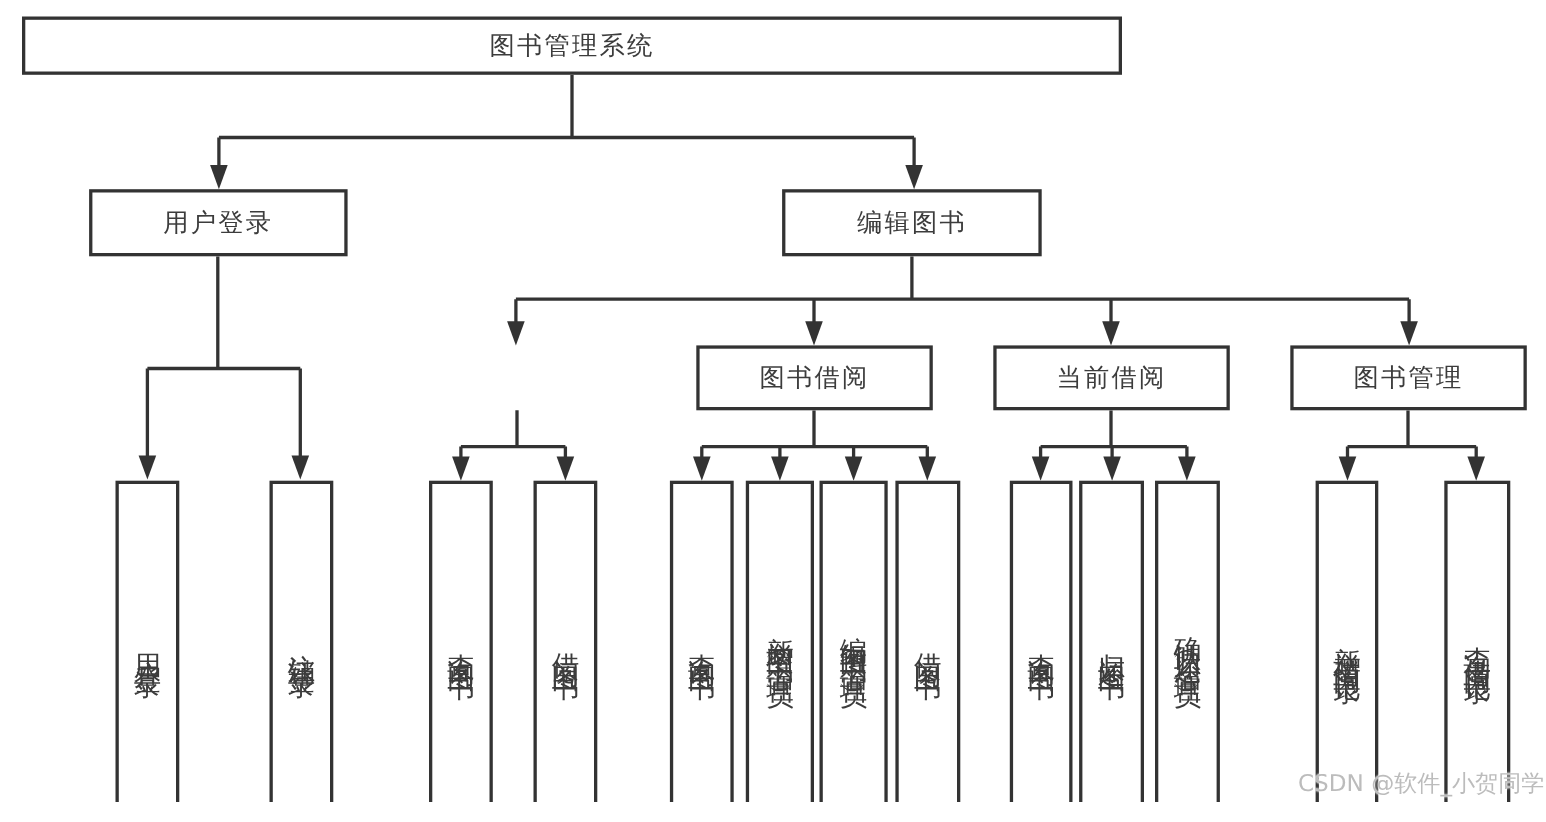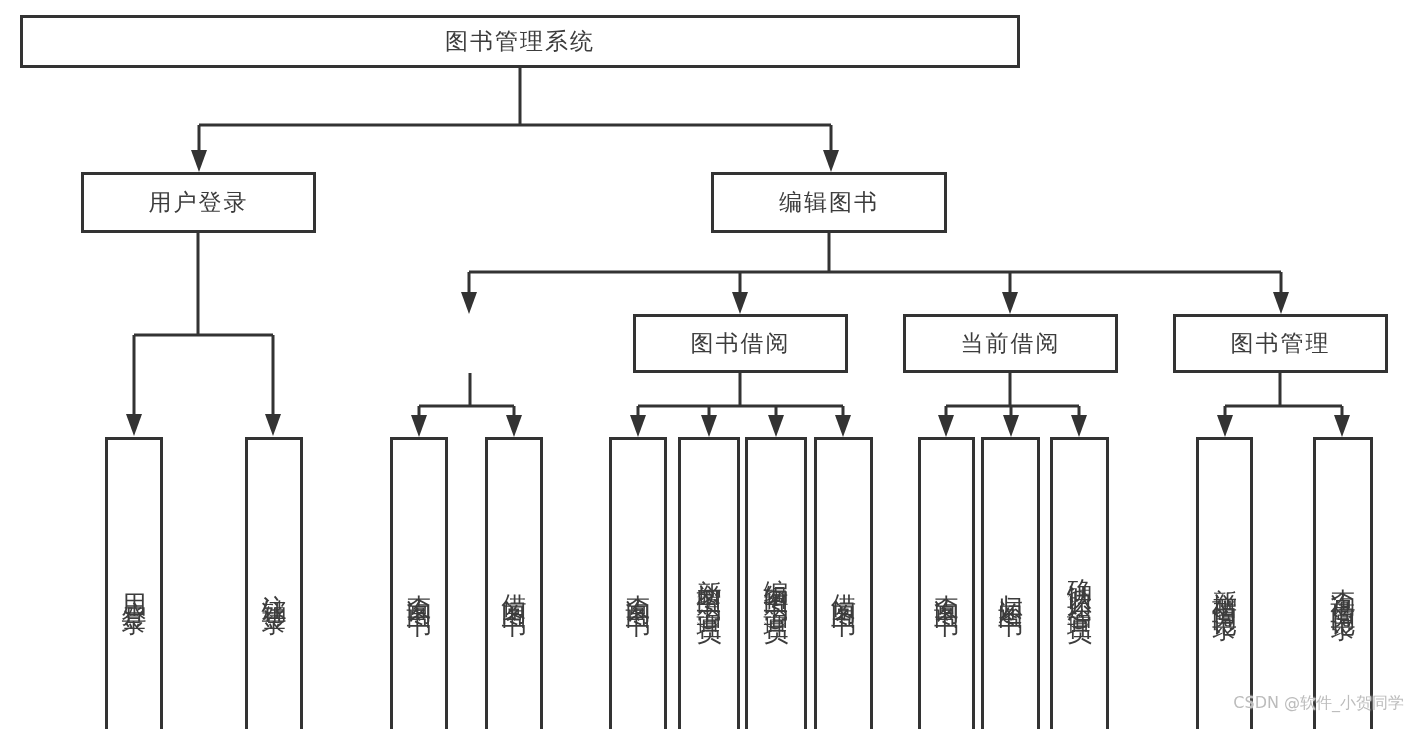--- a/index.html
+++ b/index.html
@@ -53,22 +53,22 @@
     writing-mode: vertical-rl;
     text-orientation: mixed;
     font-size: 25px;
     letter-spacing: 6px;
     line-height: 1;
     text-align: center;
   }
   .watermark {
     position: absolute;
     right: 1px;
-    bottom: 15px;
-    font-size: 16px;
+    bottom: 3px;
+    font-size: 21px;
     color: var(--watermark);
     z-index: 5;
     text-shadow: 0 0 2px #ffffff, 0 0 2px #ffffff;
     white-space: nowrap;
   }
 </style>
 </head>
 <body>
 
 <div class="canvas">

